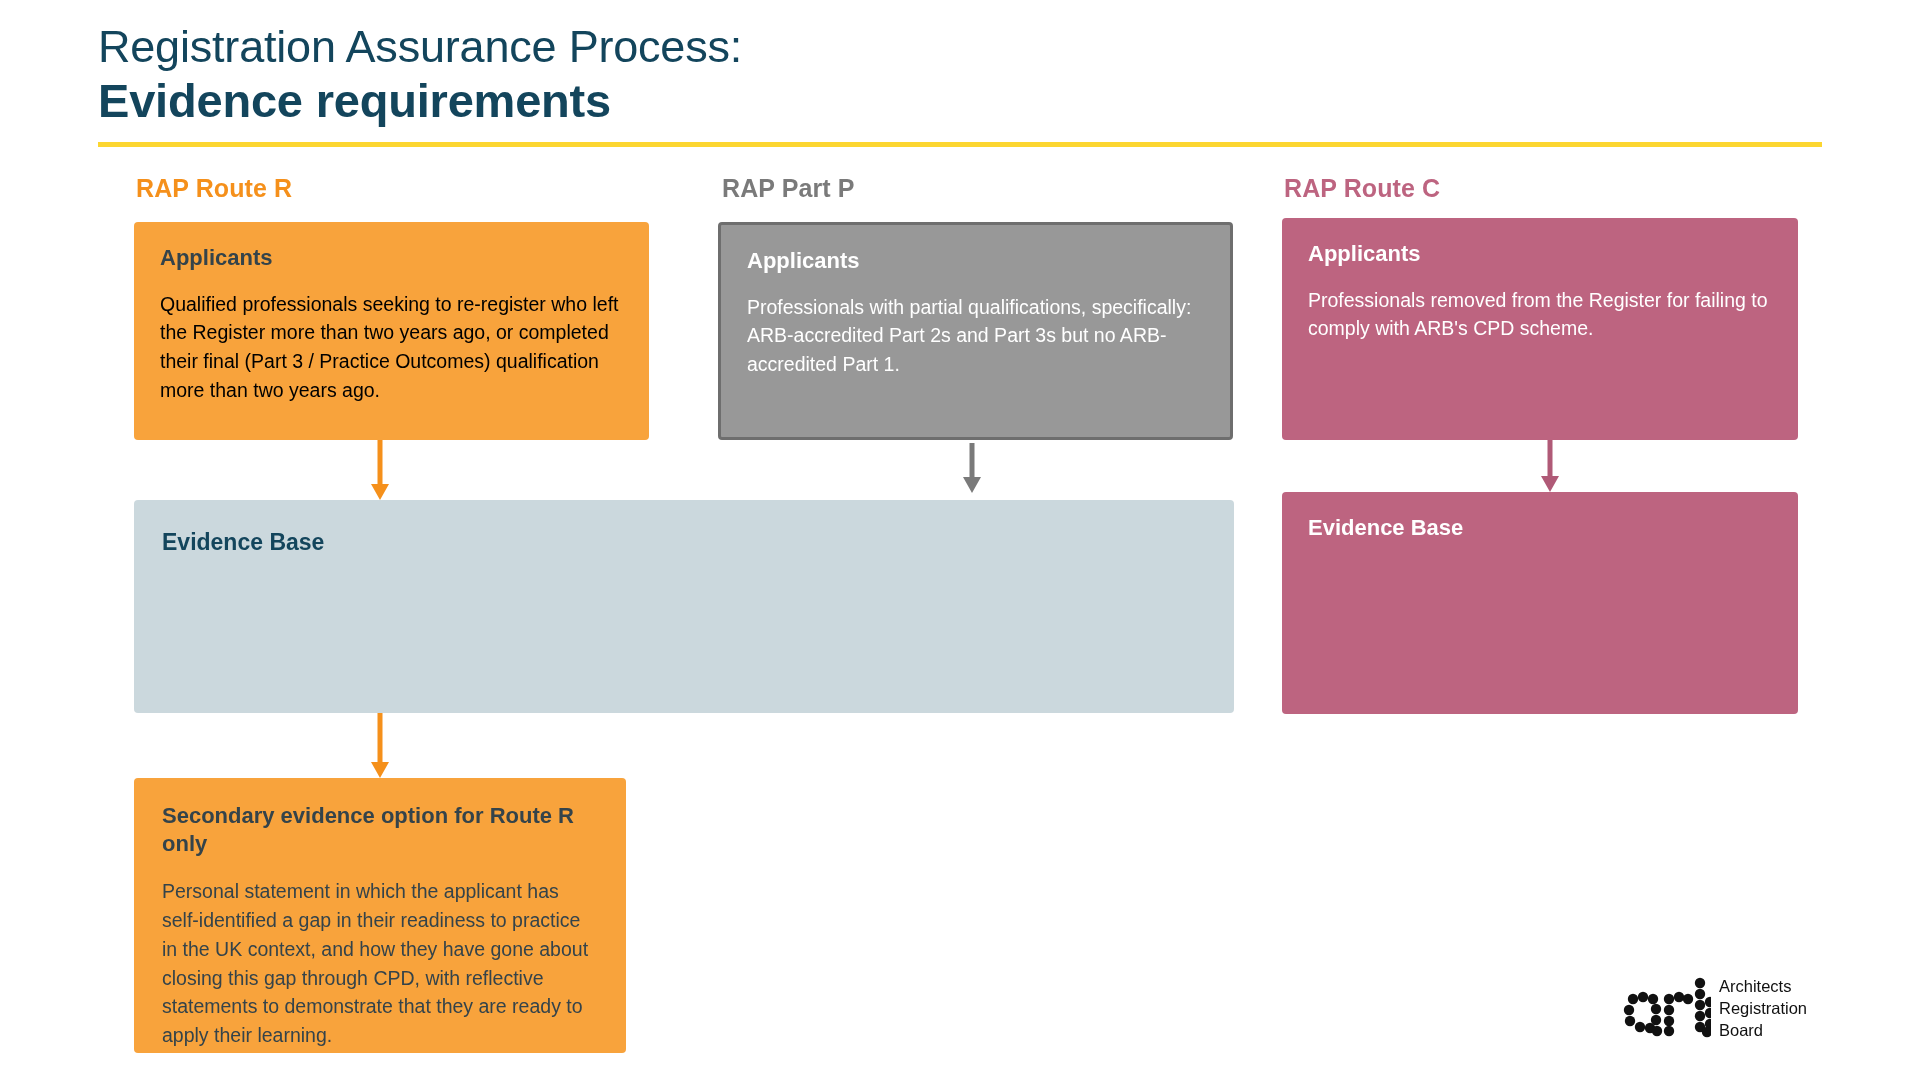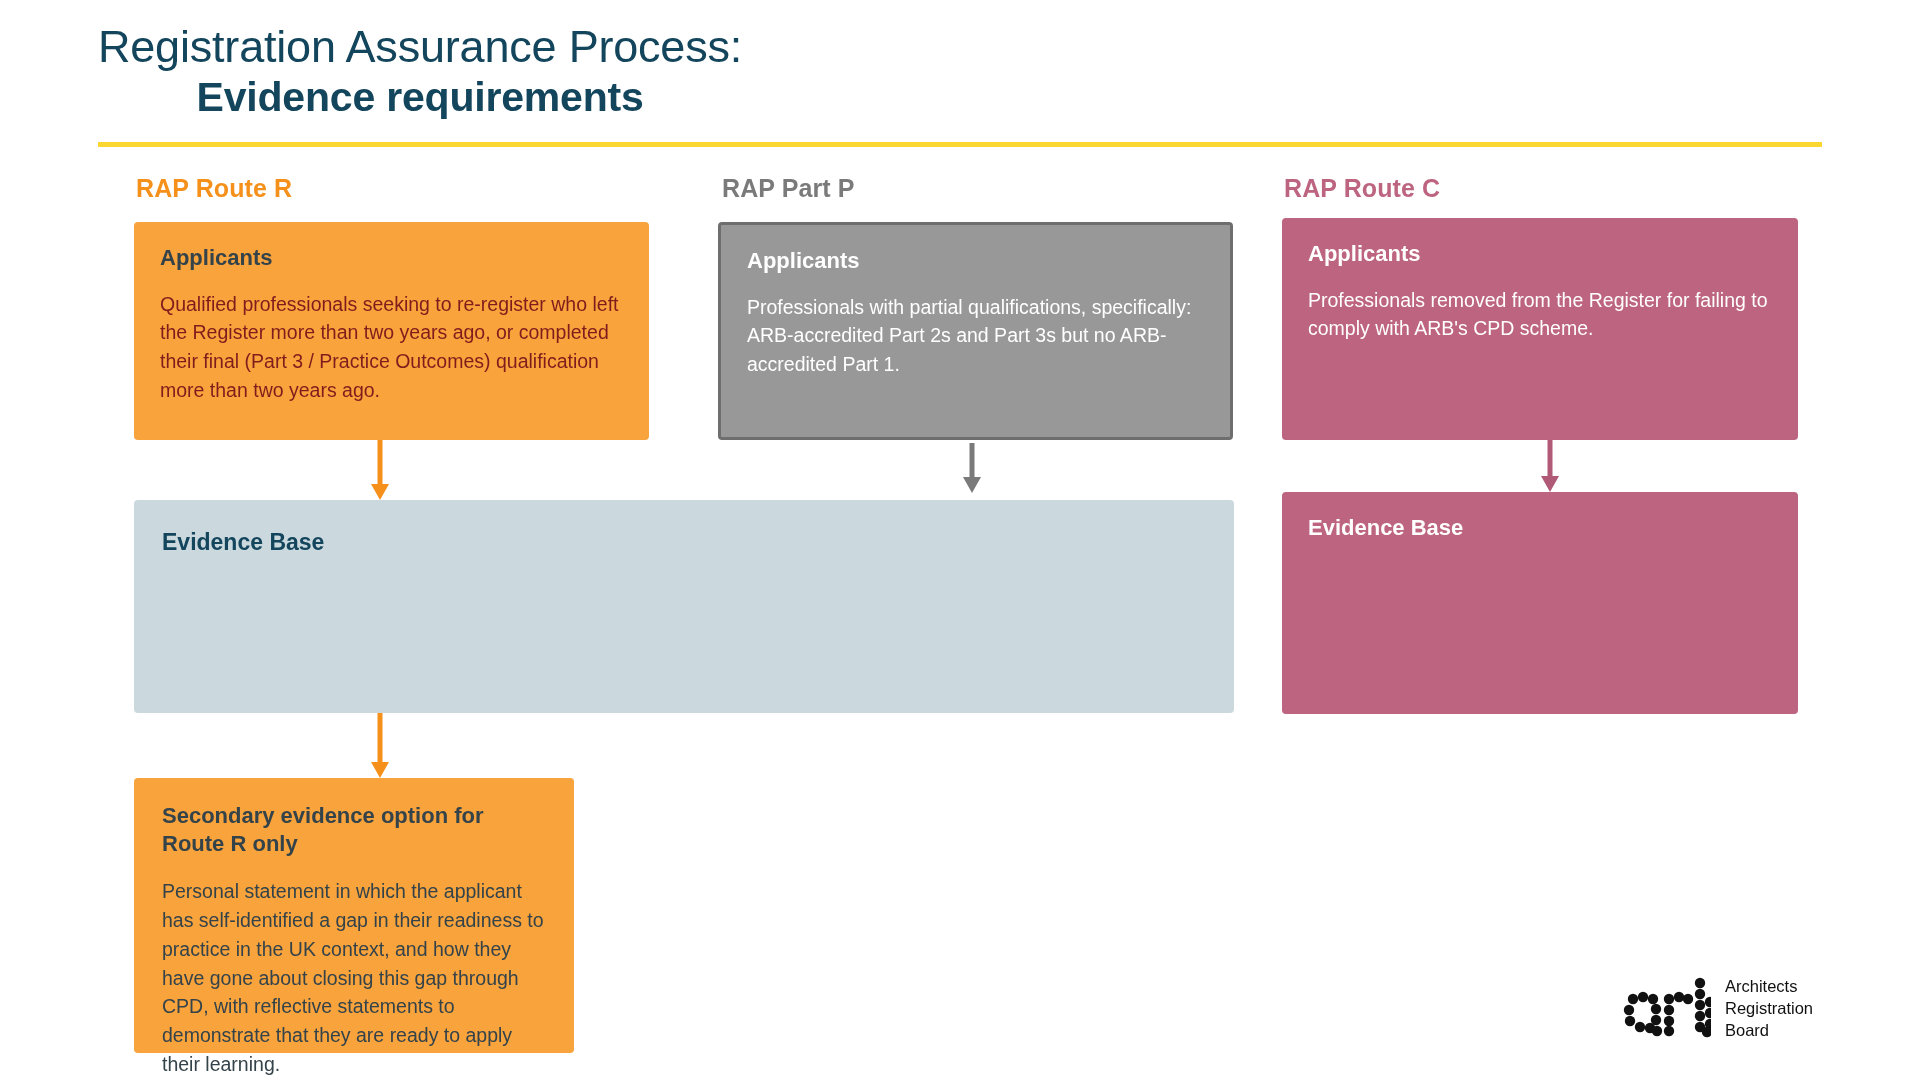--- a/index.html
+++ b/index.html
@@ -28,27 +28,26 @@
   .title-line1 {
     font-size: 45px;
     font-weight: 400;
     color: #13455C;
     letter-spacing: -0.2px;
     line-height: 1.18;
     white-space: nowrap;
     text-align: center;
   }
   .title-line2 {
-    font-size: 41px;
+    font-size: 47px;
     font-weight: 700;
     color: #13455C;
     letter-spacing: -0.2px;
     line-height: 1.18;
     white-space: nowrap;
-    text-align: center;
   }
 
   
   .yellow-rule {
     position: absolute;
     left: 98px;
     top: 142px;
     width: 1724px;
     height: 5px;
     background: #FCD630;
@@ -87,21 +86,21 @@
 
   
   .card-applicants-r {
     left: 134px;
     top: 222px;
     width: 515px;
     height: 218px;
     background: #F8A33C;
   }
   .card-applicants-r .card-title { color: #34434A; }
-  .card-applicants-r .card-body  { color: #7f1d1d; }
+  .card-applicants-r .card-body  { color: #000000; }
 
   
   .card-applicants-p {
     left: 718px;
     top: 222px;
     width: 515px;
     height: 218px;
     background: #989898;
     border: 3px solid #6E6E6E;
   }
@@ -144,21 +143,21 @@
     background: #BD6480;
     padding: 22px 26px 18px 26px;
   }
   .card-evidence-right .card-title { color: #ffffff; margin-bottom: 16px; }
   .card-evidence-right .card-body  { color: #ffffff; }
 
   
   .card-secondary {
     left: 134px;
     top: 778px;
-    width: 440px;
+    width: 492px;
     height: 275px;
     background: #F8A33C;
     padding: 24px 28px 18px 28px;
   }
   .card-secondary .card-title { color: #34434A; margin-bottom: 20px; }
   .card-secondary .card-body  { color: #34434A; }
 
   
   .arrow { position: absolute; }
   .arrow .shaft { position: absolute; left: 50%; top: 0; transform: translateX(-50%); width: 5px; }
@@ -183,21 +182,21 @@
   .arrow-r2 .shaft { height: 49px; background: #F5901B; }
   .arrow-r2 .head  { border-top: 16px solid #F5901B; }
 
   
   .arb-logo {
     position: absolute;
     left: 1623px;
     top: 975px;
     display: flex;
     align-items: center;
-    gap: 14px;
+    gap: 8px;
   }
   .arb-mark { display: block; }
   .arb-words {
     font-size: 16.5px;
     line-height: 1.33;
     color: #111111;
     font-family: "Liberation Sans", sans-serif;
     white-space: nowrap;
   }
 </style>

